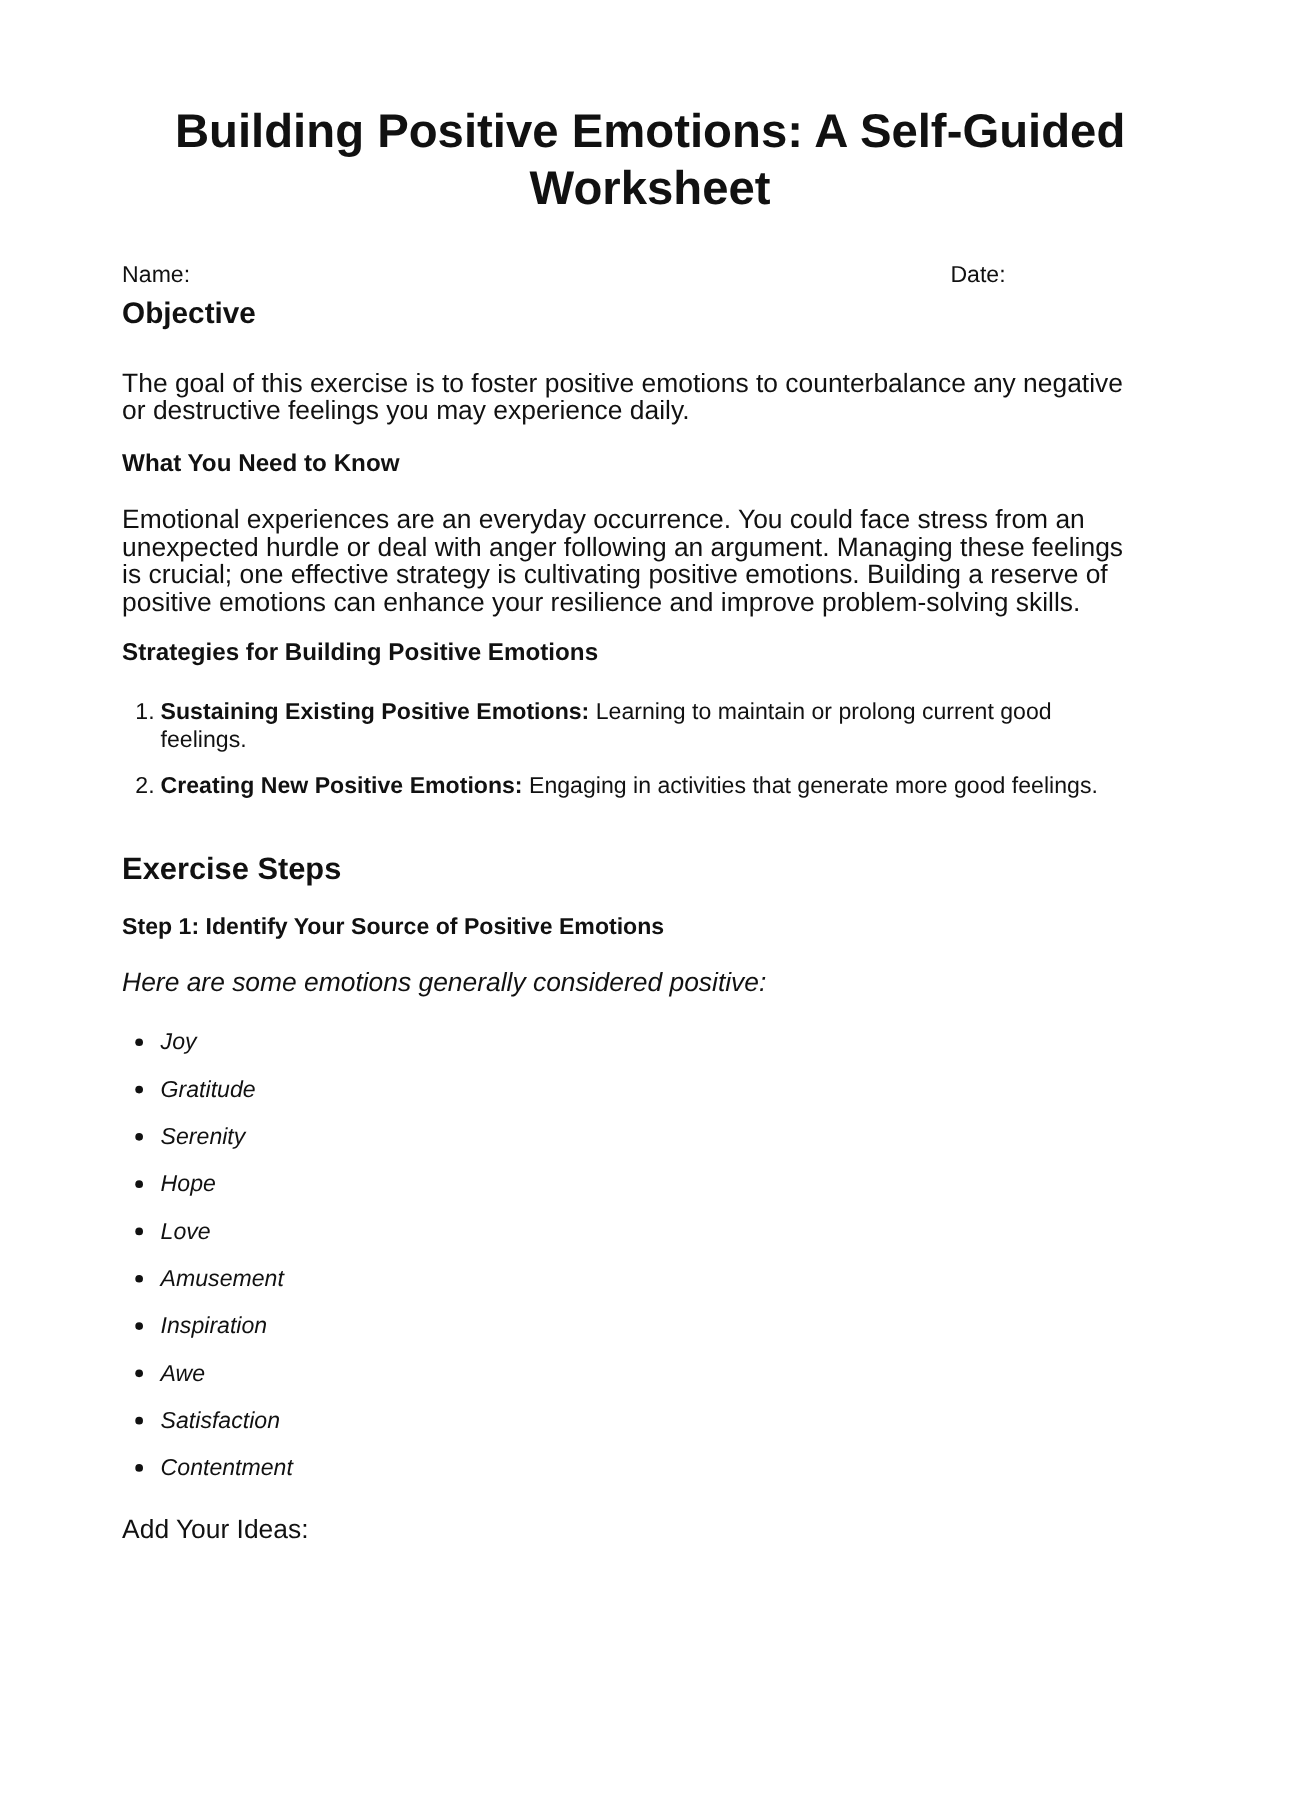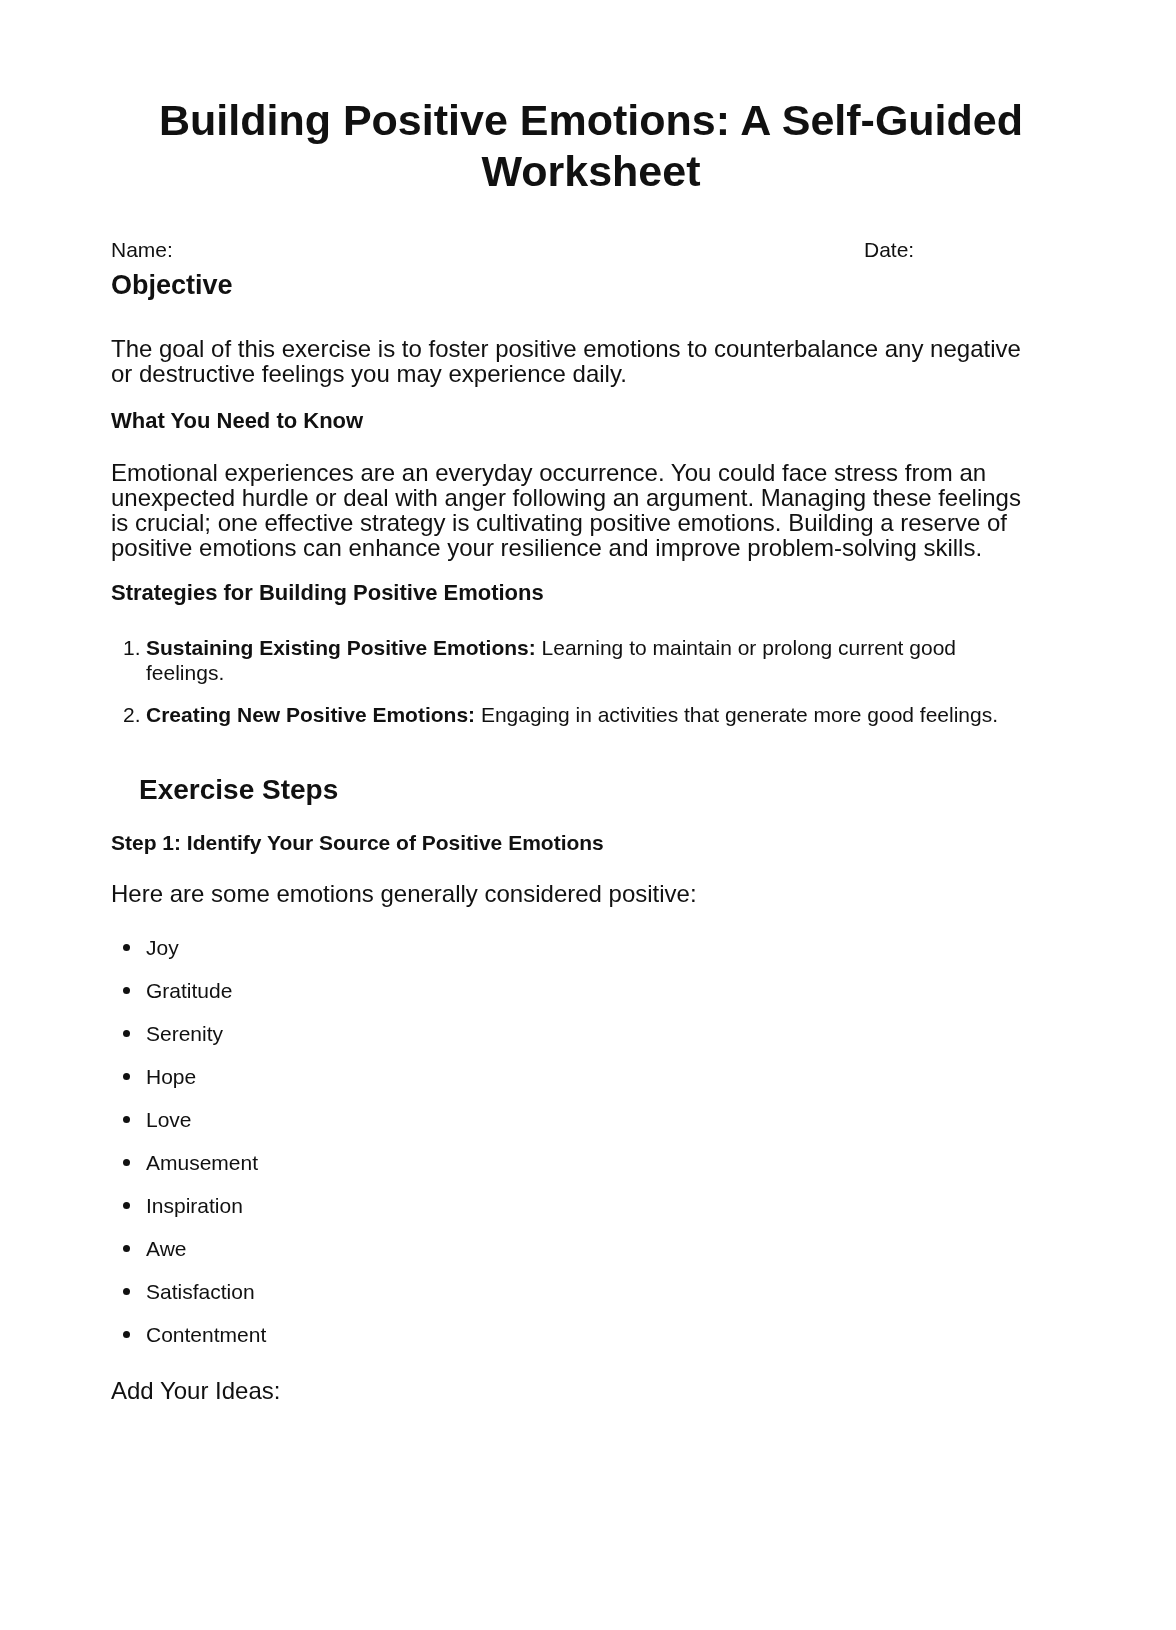--- a/index.html
+++ b/index.html
@@ -15,21 +15,21 @@
   .namerow { position: absolute; top: 238px; left: 0; width: 960px; font-size: 21px; }
   .namerow .date { position: absolute; left: 753px; top: 0; }
   .abs { position: absolute; left: 0; margin: 0; }
   h2.h { font-size: 27px; font-weight: bold; }
   h3.h { font-size: 22px; font-weight: bold; }
   h4.h { font-size: 21px; font-weight: bold; }
   p.t { font-size: 24px; line-height: 25px; width: 920px; }
   ol.strat { padding: 0; list-style: none; width: 920px; font-size: 21px; line-height: 25px; }
   ol.strat li { position: relative; padding-left: 35px; margin-bottom: 17px; }
   ol.strat li .num { position: absolute; left: 12px; top: 0; }
-  ul.emo { padding: 0; list-style: none; font-size: 21px; }
+  ul.emo { padding: 0; list-style: none; font-size: 21px; font-style: italic; }
   ul.emo li { position: relative; padding-left: 35px; height: 43px; line-height: 25px; }
   ul.emo li .bullet {
     position: absolute; left: 12px; top: 9px; width: 7px; height: 7px;
     border-radius: 50%; background: #111111;
   }
 </style>
 </head>
 <body>
 
 <div class="page">
@@ -49,23 +49,23 @@
   <h3 class="h abs" style="top:548px;margin-top:32px;">Strategies for Building Positive Emotions</h3>
   <ol class="strat abs" style="top:635px;">
     <li>
       <span class="num">1.</span><b>Sustaining Existing Positive Emotions:</b><span> Learning to maintain or prolong current good feelings.</span>
     </li>
     <li>
       <span class="num">2.</span><b>Creating New Positive Emotions:</b><span> Engaging in activities that generate more good feelings.</span>
     </li>
   </ol>
 
-  <h2 class="h abs" style="top:774px; font-size:28px;margin-left:28px;">Exercise Steps</h2>
+  <h2 class="h abs" style="top:774px; font-size:28px;">Exercise Steps</h2>
   <h4 class="h abs" style="top:831px;">Step 1: Identify Your Source of Positive Emotions</h4>
-  <p class="t abs" style="top:881px;">Here are some emotions generally considered positive:</p>
+  <p class="t abs" style="top:881px;font-style:italic;">Here are some emotions generally considered positive:</p>
 
   <ul class="emo abs" style="top:935px;">
     <li><span class="bullet"></span><span>Joy</span></li>
     <li><span class="bullet"></span><span>Gratitude</span></li>
     <li><span class="bullet"></span><span>Serenity</span></li>
     <li><span class="bullet"></span><span>Hope</span></li>
     <li><span class="bullet"></span><span>Love</span></li>
     <li><span class="bullet"></span><span>Amusement</span></li>
     <li><span class="bullet"></span><span>Inspiration</span></li>
     <li><span class="bullet"></span><span>Awe</span></li>

